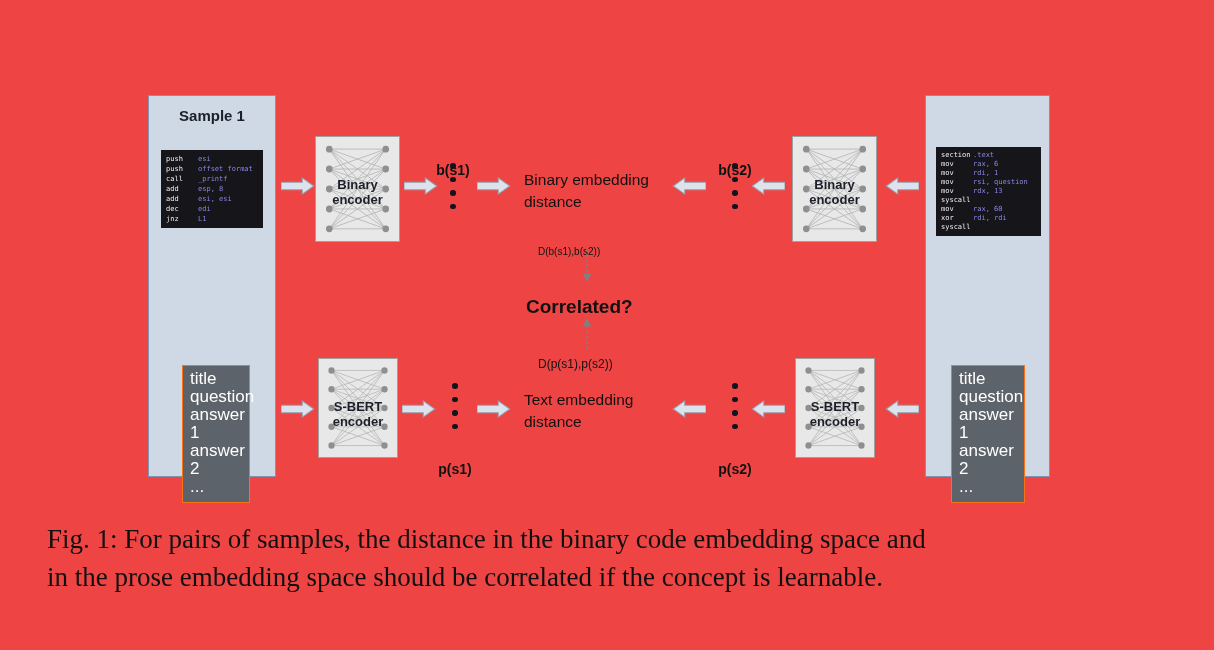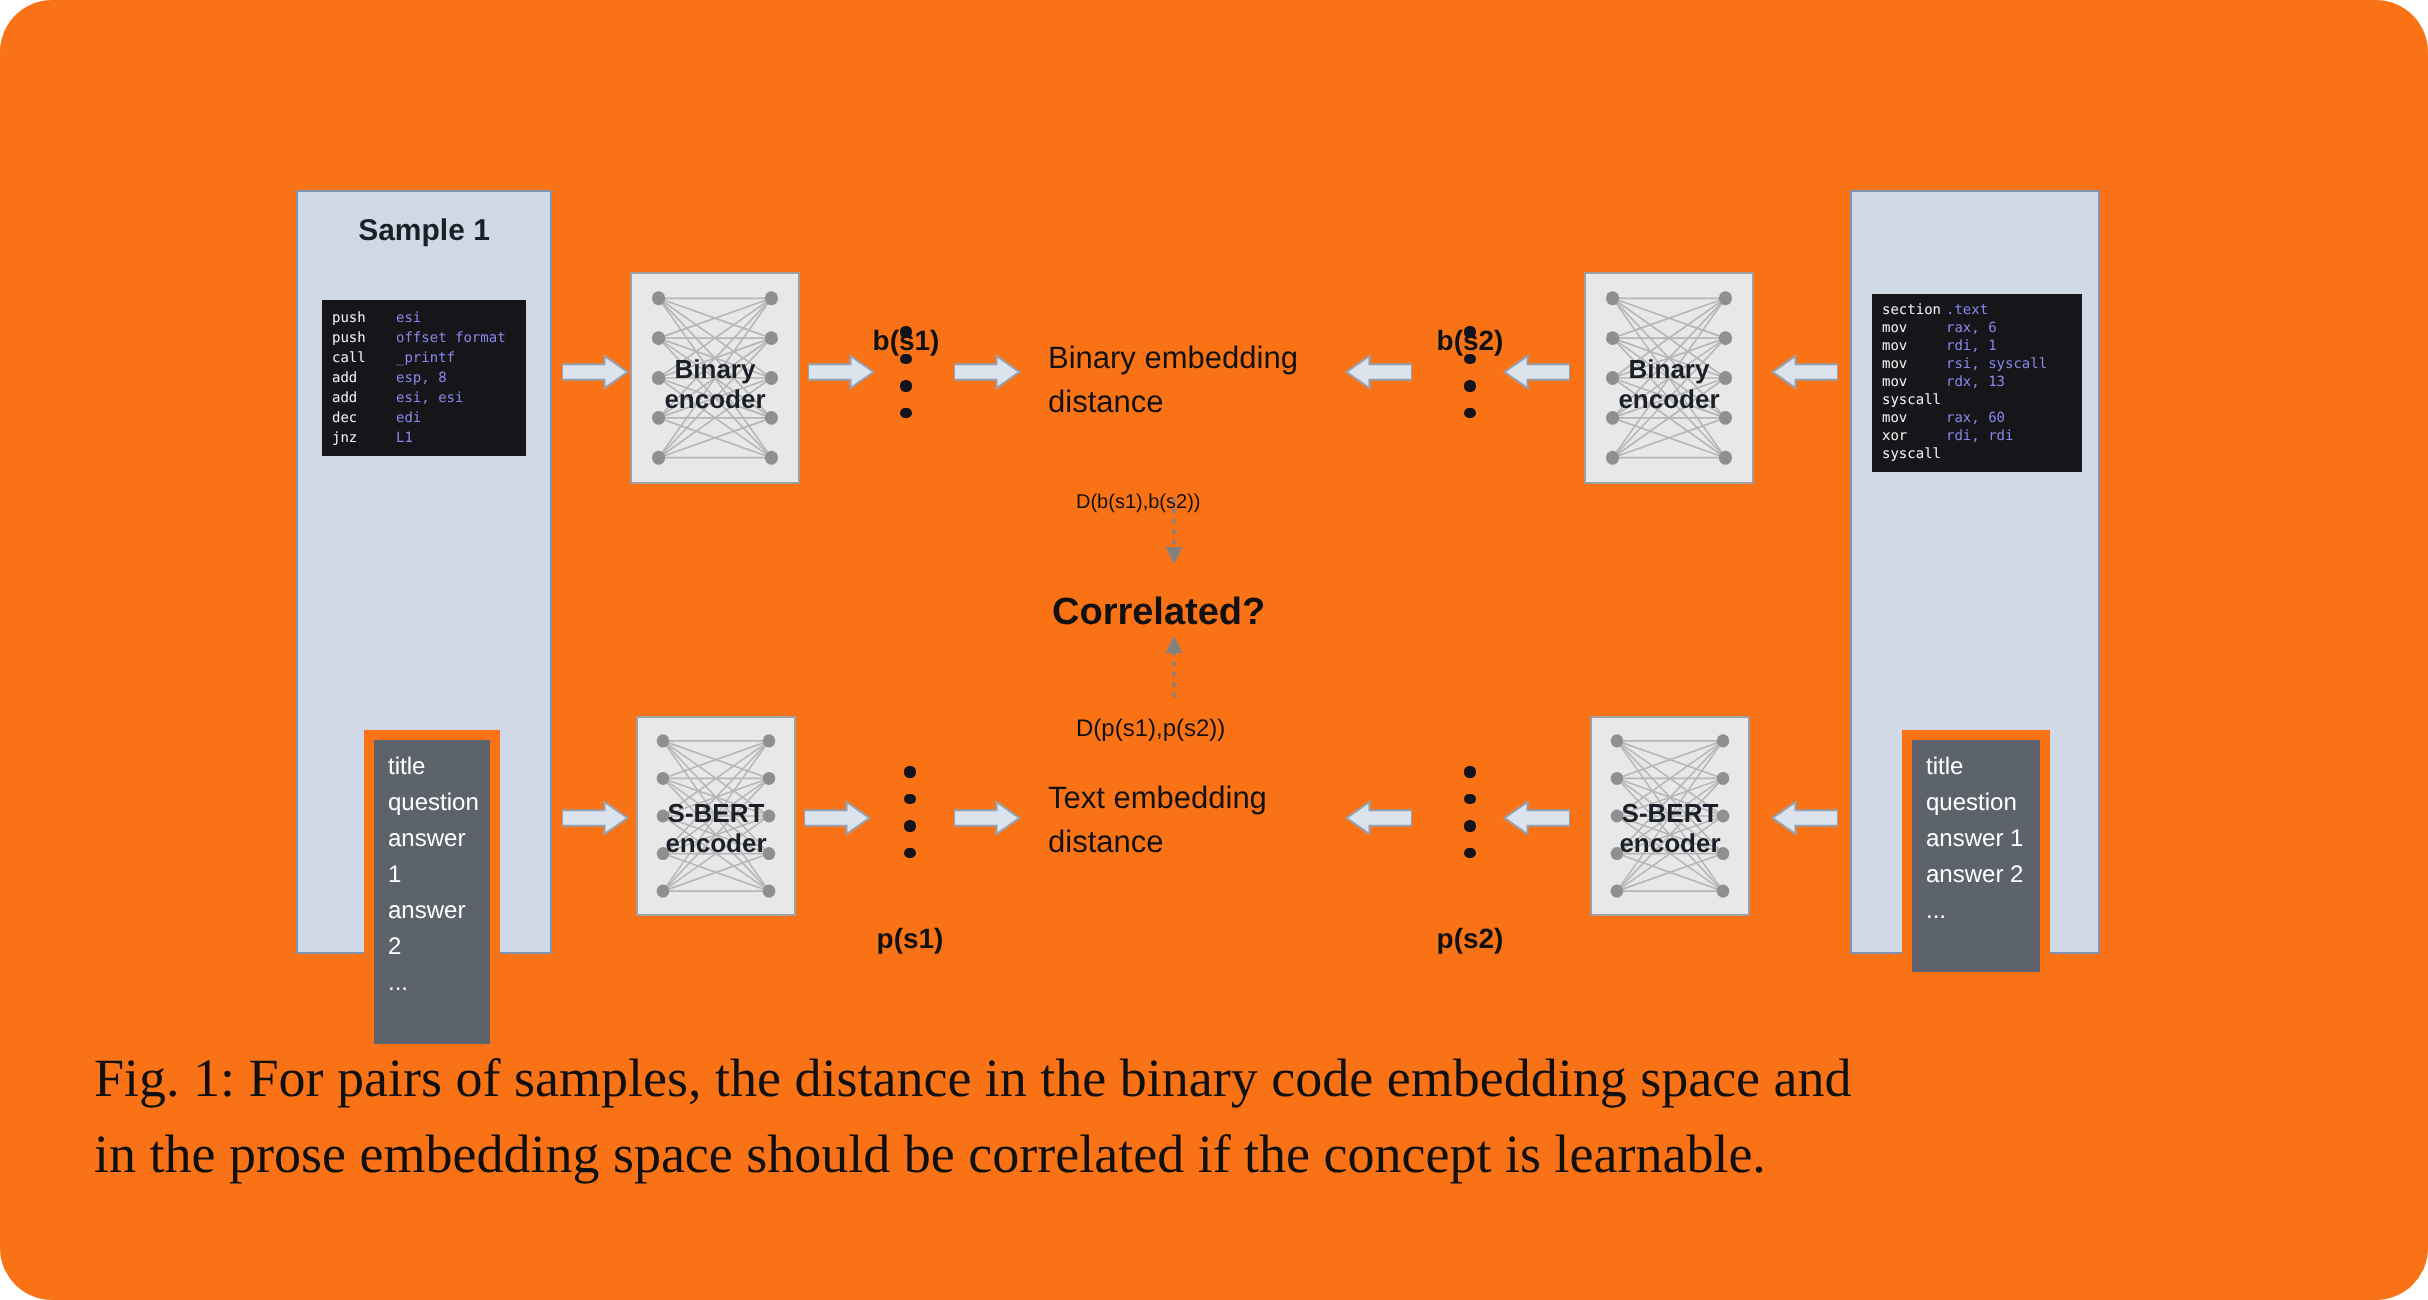--- a/index.html
+++ b/index.html
@@ -1,38 +1,38 @@
 <!DOCTYPE html>
 <html><head>
 <meta charset="utf-8">
 <style>
   html,body{margin:0;padding:0;background:#ffffff;}
   .fig{
-    position:relative;width:1214px;height:650px;background:#f97316;
-    font-family:"Liberation Sans",sans-serif;color:#15171c;overflow:hidden;border-radius:26px;
+    position:relative;width:1214px;height:650px;background:#ef4444;
+    font-family:"Liberation Sans",sans-serif;color:#15171c;overflow:hidden;
   }
   .defs{position:absolute;width:0;height:0;overflow:hidden;}
 
   
   .sample-box{position:absolute;background:#cfd8e5;border:1.5px solid #8292b2;box-sizing:border-box;}
   .s1{left:148px;top:95px;width:128px;height:382px;}
   .s2{left:925px;top:95px;width:125px;height:382px;}
   .sample-title{padding-top:11px;text-align:center;font-size:15px;font-weight:600;color:#1b1f27;}
 
   .code-box{position:absolute;background:#15151a;color:#f2f2f2;
     font-family:"DejaVu Sans Mono","Liberation Mono",monospace;font-size:7px;line-height:10px;
     padding:4px 3px 4px 5px;box-sizing:border-box;}
   .code1{left:12px;top:54px;width:102px;}
   .code2{left:10px;top:51px;width:105px;line-height:9px;}
   .code-line{white-space:pre;}
   .code-line .mn{display:inline-block;width:32px;color:#f2f2f2;}
   .code-line .op{color:#8a86e8;}
 
-  .prose-box{position:absolute;background:#5d636b;border:5px solid #f97316;color:#ffffff;
-    font-size:12px;line-height:18px;padding:4px 4px 22px 7px;box-sizing:border-box;}
+  .prose-box{position:absolute;background:#5d636b;border:1px solid #f97316;color:#ffffff;
+    font-size:17px;line-height:18px;padding:4px 4px 6px 7px;box-sizing:border-box;}
   .p1{left:33px;top:269px;width:68px;}
   .p2{left:25px;top:269px;width:74px;}
 
   
   .encoder{position:absolute;background:#e8e8e8;border:1px solid #a0a0a0;box-sizing:border-box;padding-left:17px;}
   .be-l{left:315px;top:136px;width:85px;height:106px;}
   .be-r{left:792px;top:136px;width:85px;height:106px;}
   .se-l{left:318px;top:358px;width:80px;height:100px;}
   .se-r{left:795px;top:358px;width:80px;height:100px;}
   .net{position:absolute;left:0;top:0;right:0;bottom:0;}
@@ -103,21 +103,21 @@
         <div class="prose-line">answer 2</div>
         <div class="prose-line">...</div>
       </div>
   </div>
 
   <div class="sample-box s2">
     <div class="code-box code2">
         <div class="code-line"><span class="mn">section</span><span class="op">.text</span></div>
         <div class="code-line"><span class="mn">mov</span><span class="op">rax, 6</span></div>
         <div class="code-line"><span class="mn">mov</span><span class="op">rdi, 1</span></div>
-        <div class="code-line"><span class="mn">mov</span><span class="op">rsi, syscall</span></div>
+        <div class="code-line"><span class="mn">mov</span><span class="op">rsi, question</span></div>
         <div class="code-line"><span class="mn">mov</span><span class="op">rdx, 13</span></div>
         <div class="code-line"><span class="mn">syscall</span><span class="op"></span></div>
         <div class="code-line"><span class="mn">mov</span><span class="op">rax, 60</span></div>
         <div class="code-line"><span class="mn">xor</span><span class="op">rdi, rdi</span></div>
         <div class="code-line"><span class="mn">syscall</span><span class="op"></span></div>
       </div>
     <div class="prose-box p2">
         <div class="prose-line">title</div>
         <div class="prose-line">question</div>
         <div class="prose-line">answer 1</div>

